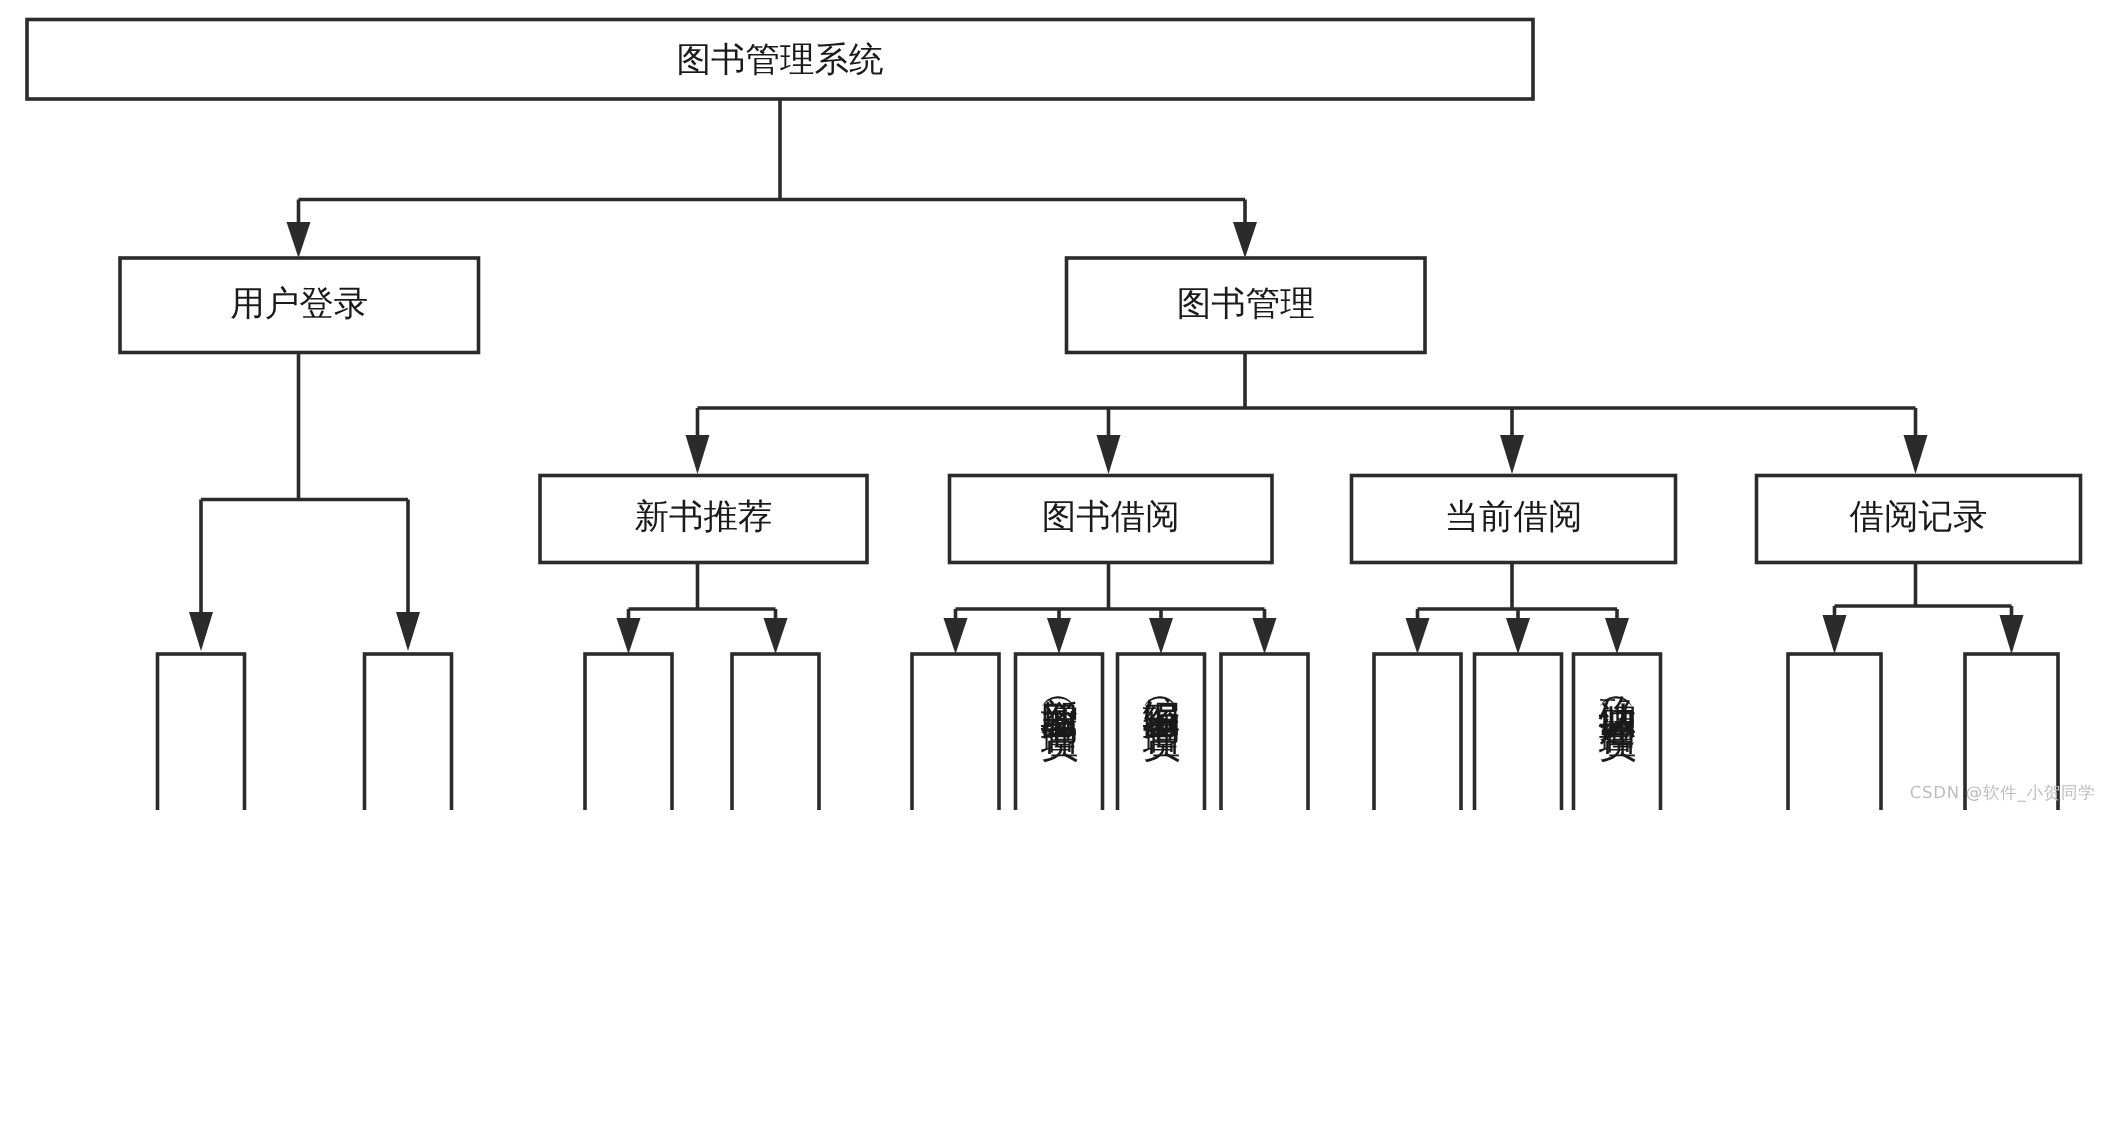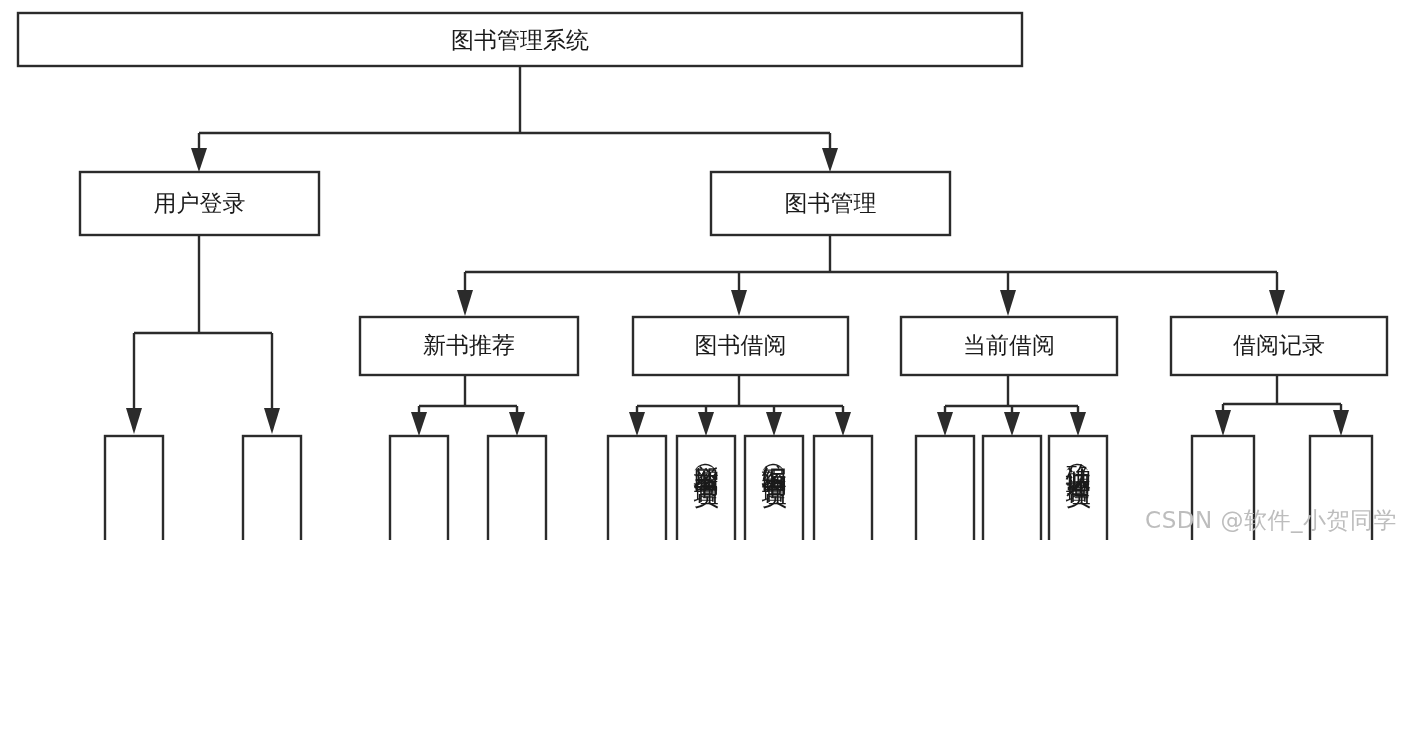--- a/index.html
+++ b/index.html
@@ -63,21 +63,21 @@
     line-height: 1.18;
     letter-spacing: 3px;
     color: #1a1a1a;
     white-space: nowrap;
   }
   .watermark {
     position: absolute;
     right: 8px;
     bottom: 4px;
     font-family: "DejaVu Sans", "Liberation Sans", sans-serif;
-    font-size: 23px;
+    font-size: 11px;
     color: #bdbdbd;
     letter-spacing: 0.5px;
     white-space: nowrap;
   }
 </style>
 </head>
 <body>
 
 <div id="canvas">
 

